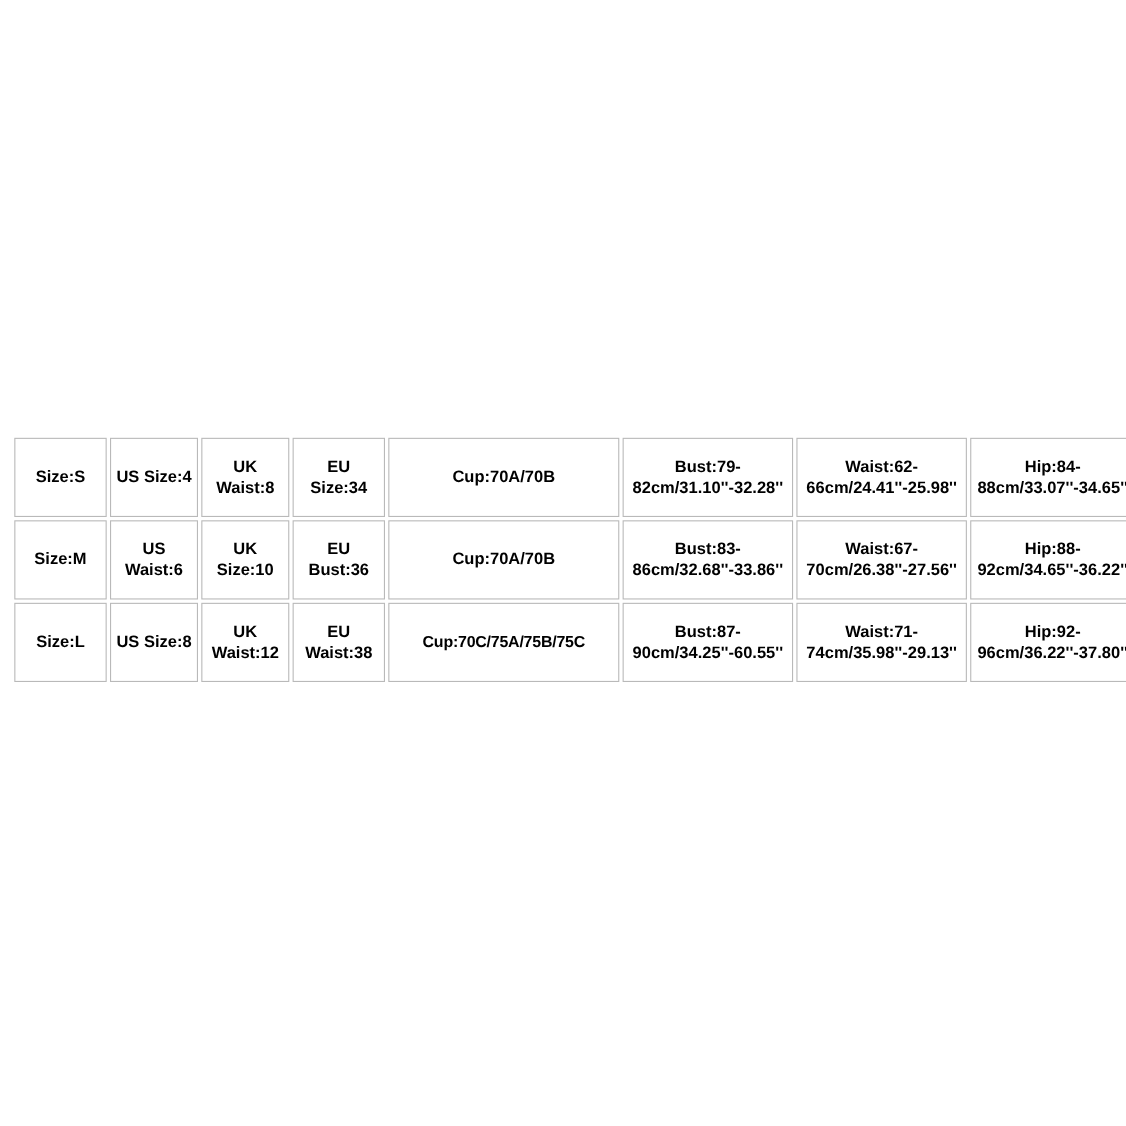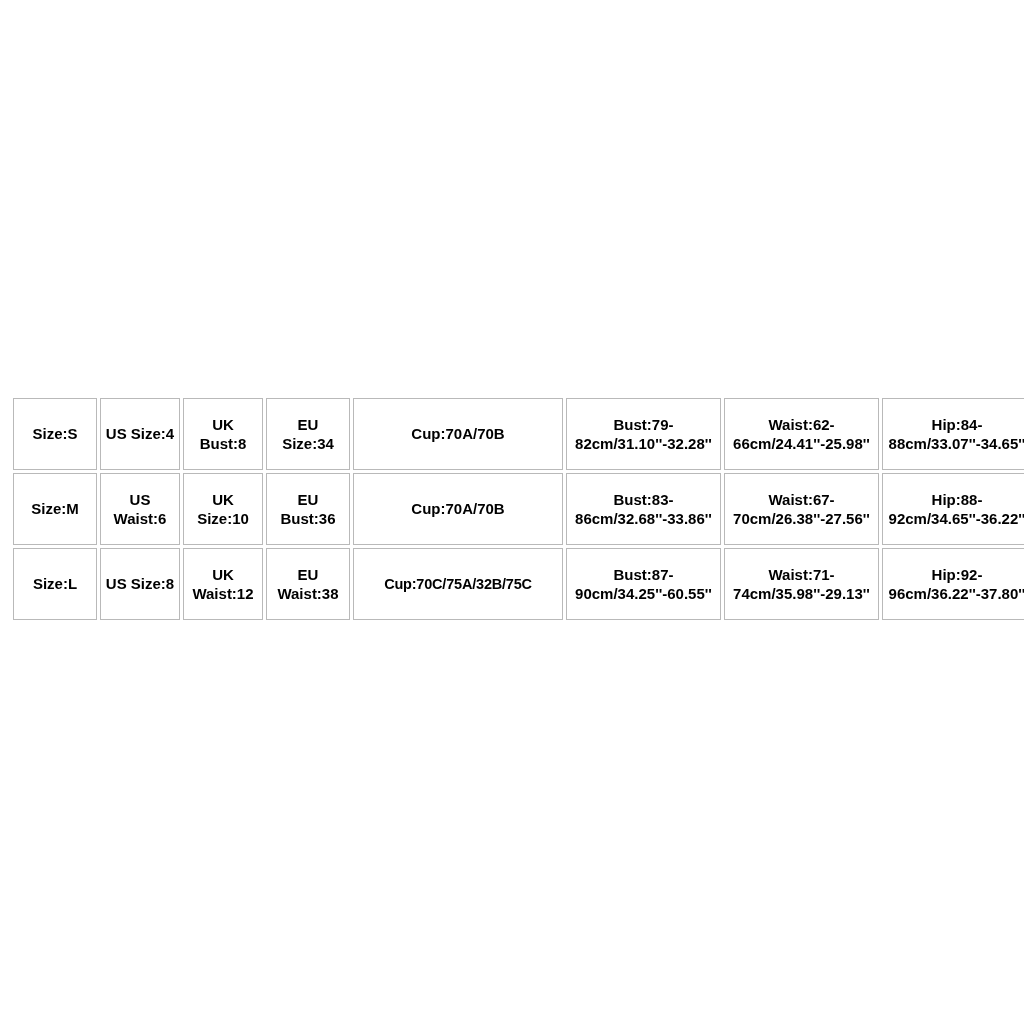--- a/index.html
+++ b/index.html
@@ -64,21 +64,21 @@
         <col class="c-eu">
       <col class="c-cup">
         <col class="c-bust">
         <col class="c-waist">
         <col class="c-hip">
     </colgroup>
     <tbody>
       <tr>
         <td>Size:S</td>
         <td>US Size:4</td>
-        <td>UK Bust:8</td>
+        <td>UK Waist:8</td>
         <td>EU Size:34</td>
         <td class="cup-cell">Cup:70A/70B</td>
         <td>Bust:79-82cm/31.10''-32.28''</td>
         <td>Waist:62-66cm/24.41''-25.98''</td>
         <td>Hip:84-88cm/33.07''-34.65''</td>
       </tr>
       <tr>
         <td>Size:M</td>
         <td>US Waist:6</td>
         <td>UK Size:10</td>
@@ -86,20 +86,20 @@
         <td class="cup-cell">Cup:70A/70B</td>
         <td>Bust:83-86cm/32.68''-33.86''</td>
         <td>Waist:67-70cm/26.38''-27.56''</td>
         <td>Hip:88-92cm/34.65''-36.22''</td>
       </tr>
       <tr>
         <td>Size:L</td>
         <td>US Size:8</td>
         <td>UK Waist:12</td>
         <td>EU Waist:38</td>
-        <td class="cup-cell long">Cup:70C/75A/32B/75C</td>
+        <td class="cup-cell long">Cup:70C/75A/75B/75C</td>
         <td>Bust:87-90cm/34.25''-60.55''</td>
         <td>Waist:71-74cm/35.98''-29.13''</td>
         <td>Hip:92-96cm/36.22''-37.80''</td>
       </tr>
     </tbody>
   </table>
 </div>
 
 </body></html>

